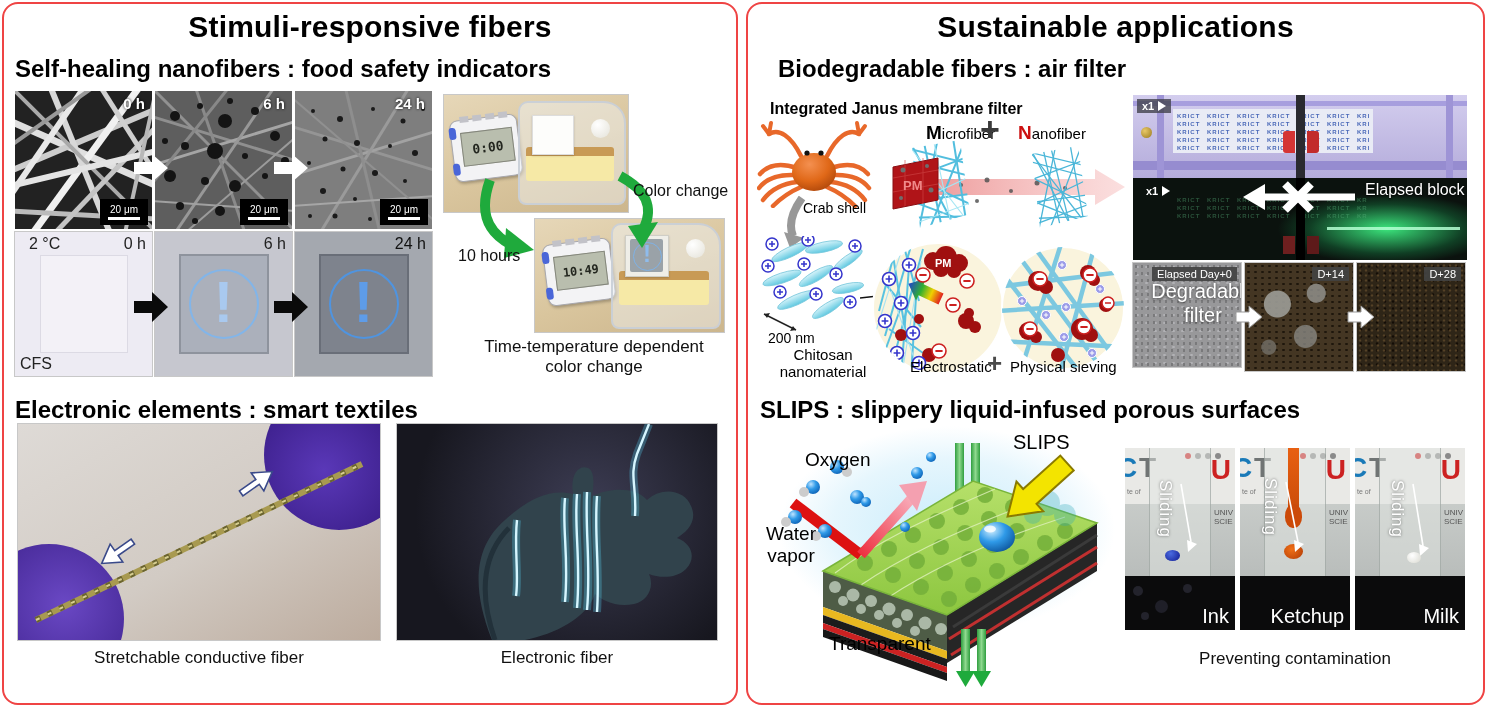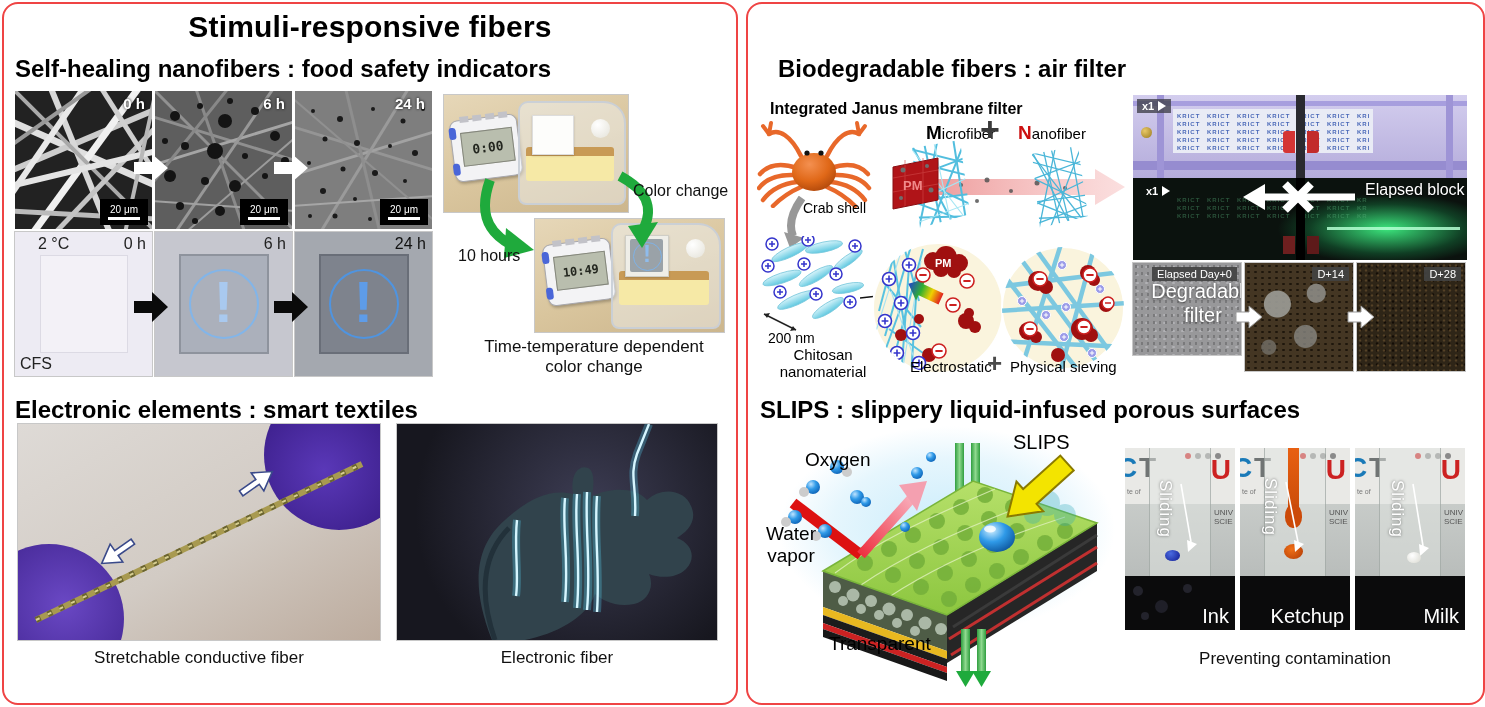--- a/index.html
+++ b/index.html
@@ -159,21 +159,21 @@
 
     <svg class="abs" style="left:128px;top:148px;" width="38" height="32">
       <path d="M2,10 h18 v-8 l16,14 -16,14 v-8 h-18 z" fill="#fff"></path>
     </svg>
     <svg class="abs" style="left:268px;top:148px;" width="38" height="32">
       <path d="M2,10 h18 v-8 l16,14 -16,14 v-8 h-18 z" fill="#fff"></path>
     </svg>
 
     <div class="tile photoborder" style="left:11px;top:228px;width:137px;height:144px;background:#edebf3;">
       <div class="innersq" style="background:#f3f1f7;box-shadow:0 0 0 1px #dcdae4;"></div>
-      <span class="striplbl" style="left:23px;top:3px;text-align:right;">2 °C</span>
+      <span class="striplbl" style="left:14px;top:3px;text-align:right;">2 °C</span>
       <span class="striplbl" style="right:6px;top:3px;">0 h</span>
       <span class="striplbl" style="left:5px;bottom:3px;">CFS</span>
     </div>
     <div class="tile photoborder" style="left:151px;top:228px;width:137px;height:144px;background:#c6c7cf;">
       <div class="innersq" style="background:#abb0bb;box-shadow:0 0 0 2px #8e939d;"></div>
       <div class="ring" style="border:2px solid #82b5e9;"></div>
       <span class="excl" style="color:#a9c9ef;">!</span>
       <span class="striplbl" style="right:6px;top:3px;">6 h</span>
     </div>
     <div class="tile photoborder" style="left:291px;top:228px;width:137px;height:144px;background:#a4a8af;">
@@ -286,20 +286,21 @@
           <path d="M120,96 C117,122 122,152 119,172"></path>
         </g>
       </svg>
     </div>
 
     <div class="cap" style="left:14px;top:644px;width:362px;">Stretchable conductive fiber</div>
     <div class="cap" style="left:393px;top:644px;width:320px;">Electronic fiber</div>
   </div>
 
   <div class="panel" style="left:746px;width:735px;">
+    <div class="ptitle">Sustainable applications</div>
     <div class="h2" style="left:30px;top:51px;">Biodegradable fibers : air filter</div>
 
     <div class="abs nowrap" style="left:22px;top:96px;font-size:16px;font-weight:bold;">Integrated Janus membrane filter</div>
 
     <svg class="abs" style="left:9px;top:116px;" width="115" height="88">
       <defs>
         <radialGradient id="crabG" cx="40%" cy="30%" r="80%">
           <stop offset="0%" stop-color="#f49050"></stop>
             <stop offset="55%" stop-color="#e06818"></stop>
             <stop offset="100%" stop-color="#a84208"></stop>
@@ -725,21 +726,21 @@
           </svg>
       </div>
       <svg class="abs" style="left:110px;top:0;" width="118" height="38">
         <path d="M112,19 L20,19" stroke="#fff" stroke-width="7"></path>
         <polygon points="22,6 22,32 0,19" fill="#fff"></polygon>
         <path d="M42,6 L68,32 M68,6 L42,32" stroke="#fff" stroke-width="8"></path>
       </svg>
       <span class="abs nowrap" style="left:232px;top:3px;color:#fff;font-size:16px;text-shadow:0 1px 2px #000;">Elapsed block</span>
     </div>
 
-    <div class="tile photoborder" style="left:385px;top:259px;width:108px;height:92px;background-color:#98989a;background-image:radial-gradient(rgba(118,118,120,.9) 1px,transparent 1.5px),radial-gradient(rgba(182,182,186,.85) 1px,transparent 1.5px);background-size:6px 7px,9px 8px;">
+    <div class="tile photoborder" style="left:385px;top:259px;width:108px;height:104px;background-color:#98989a;background-image:radial-gradient(rgba(118,118,120,.9) 1px,transparent 1.5px),radial-gradient(rgba(182,182,186,.85) 1px,transparent 1.5px);background-size:6px 7px,9px 8px;">
       <span class="degchip">Elapsed Day+0</span>
       <div class="degtxt">
         <span>Degradable</span><br>
         <span>filter</span>
       </div>
     </div>
     <div class="tile photoborder" style="left:497px;top:259px;width:108px;height:108px;background-color:#443623;background-image:radial-gradient(circle at 30% 38%,rgba(156,156,150,.9) 0 13px,transparent 14px),radial-gradient(circle at 66% 28%,rgba(148,148,144,.8) 0 9px,transparent 10px),radial-gradient(circle at 56% 68%,rgba(140,140,136,.75) 0 11px,transparent 12px),radial-gradient(circle at 22% 78%,rgba(130,130,126,.6) 0 7px,transparent 8px),radial-gradient(rgba(20,14,6,.8) 1px,transparent 1.6px);background-size:100% 100%,100% 100%,100% 100%,100% 100%,7px 6px;">
       <span class="degchip">D+14</span>
     </div>
     <div class="tile photoborder" style="left:609px;top:259px;width:108px;height:108px;background-color:#2e2517;background-image:radial-gradient(rgba(88,68,40,.9) 1px,transparent 1.6px),radial-gradient(rgba(16,10,4,.9) 1px,transparent 1.6px);background-size:6px 5px,8px 7px;">

